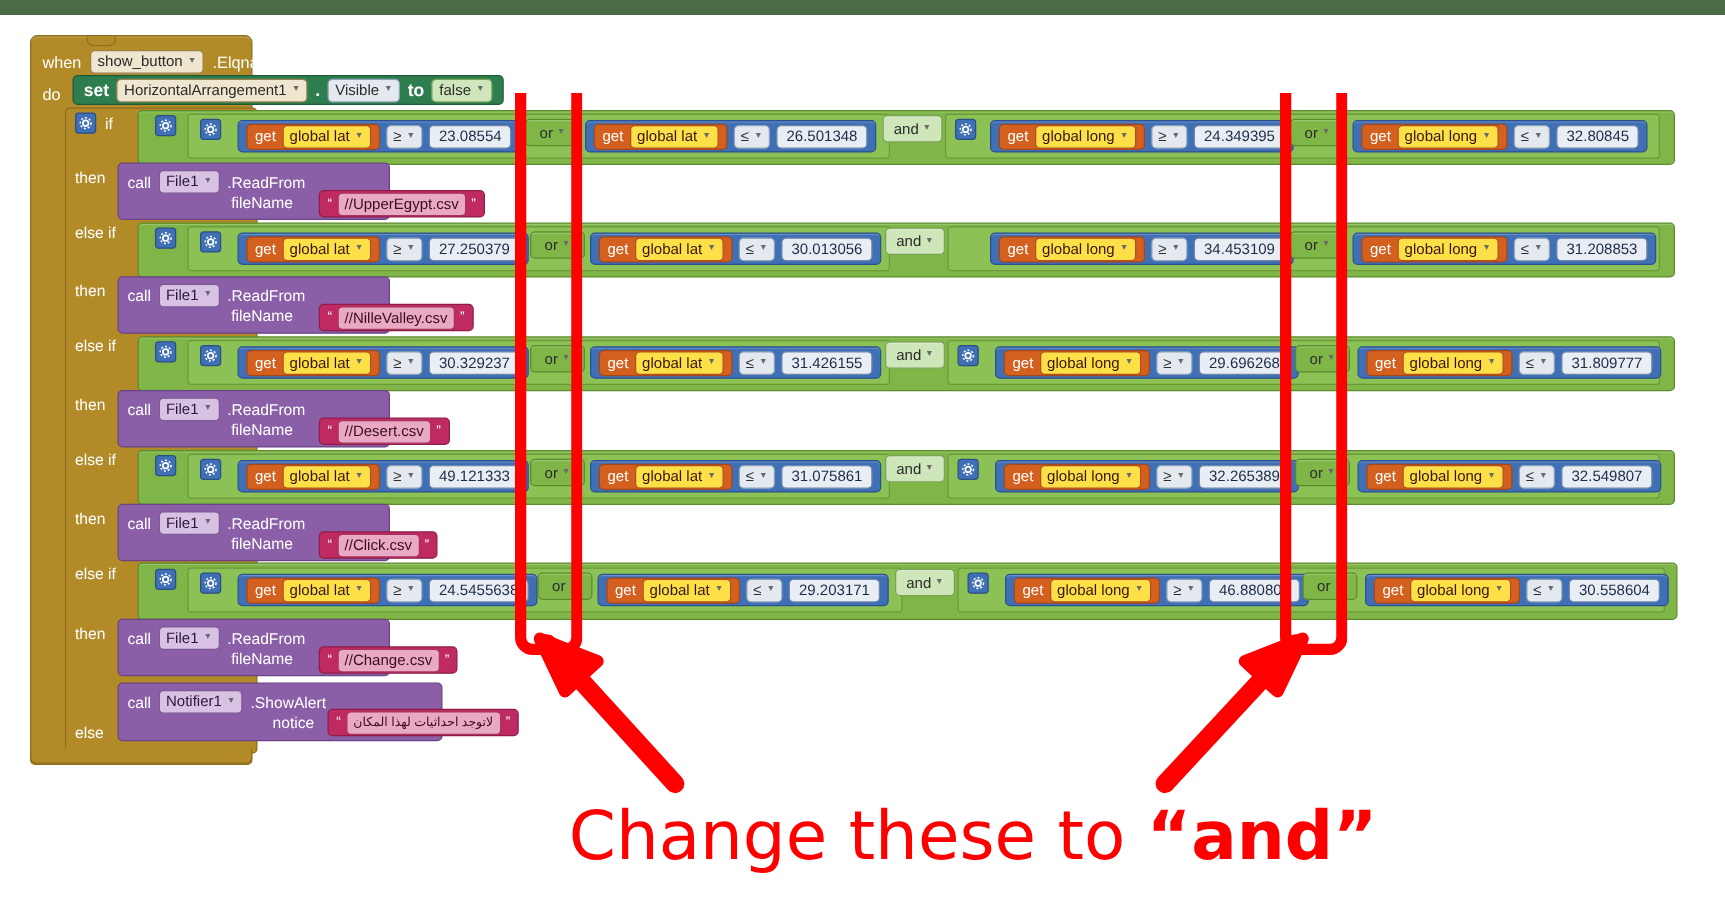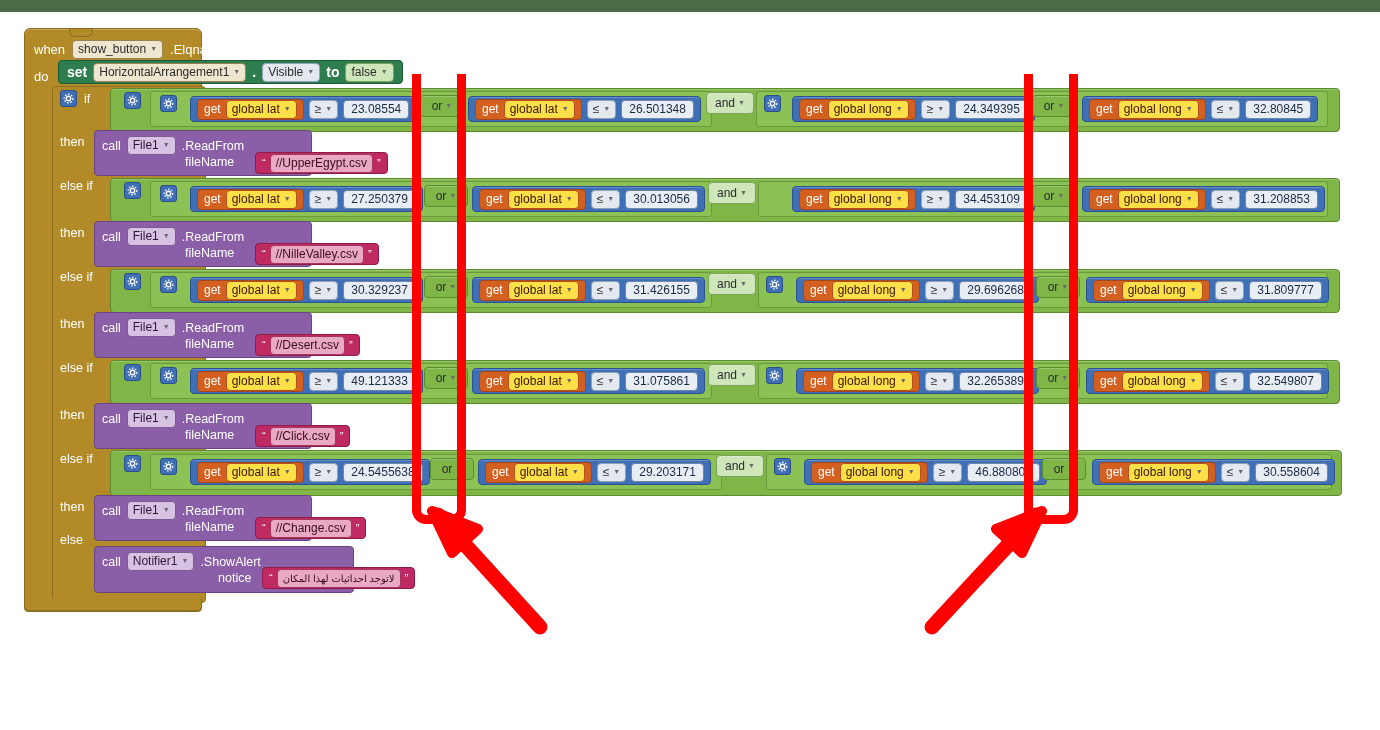--- a/index.html
+++ b/index.html
@@ -714,21 +714,21 @@
   </div>
   <div class="call-line" style="left:185px;top:508px;">
     <span>fileName</span>
   </div>
   <div class="textblk" style="left:255px;top:505px;">
     <span class="quote">“</span>
     <span class="field pinkish">//Change.csv</span>
     <span class="quote">”</span>
   </div>
 
-  <div class="ctrl-label" style="left:60px;top:521px;">else</div>
+  <div class="ctrl-label" style="left:60px;top:567px;">else</div>
   <div class="call-block" style="left:94px;top:534px;width:258px;height:45px;"></div>
   <div class="call-line" style="left:102px;top:540px;">
     <span>call</span>
     <span class="field purpleish">
       <span>Notifier1</span>
       <span class="caret">▼</span>
     </span>
     <span>.ShowAlert</span>
   </div>
   <div class="call-line" style="left:218px;top:559px;">
@@ -748,14 +748,15 @@
   <svg class="arrow" style="left:430px;top:495px;width:200px;height:140px;" viewBox="0 0 200 140">
     <path d="M 8 8 L 110 120" stroke="#ff0000" stroke-width="15" stroke-linecap="round" fill="none"></path>
     <path d="M 2 4 L 48 22 L 22 46 Z" fill="#ff0000" stroke="#ff0000" stroke-width="10" stroke-linejoin="round"></path>
   </svg>
 
   <svg class="arrow" style="left:840px;top:495px;width:220px;height:140px;" viewBox="0 0 220 140">
     <path d="M 92 120 L 196 8" stroke="#ff0000" stroke-width="15" stroke-linecap="round" fill="none"></path>
     <path d="M 202 4 L 156 22 L 182 46 Z" fill="#ff0000" stroke="#ff0000" stroke-width="10" stroke-linejoin="round"></path>
   </svg>
 
+  <div class="annot-text" style="left:455px;top:630px;"><span>Change these to </span><b>“and”</b></div>
 
 </div>
 
 </body></html>

